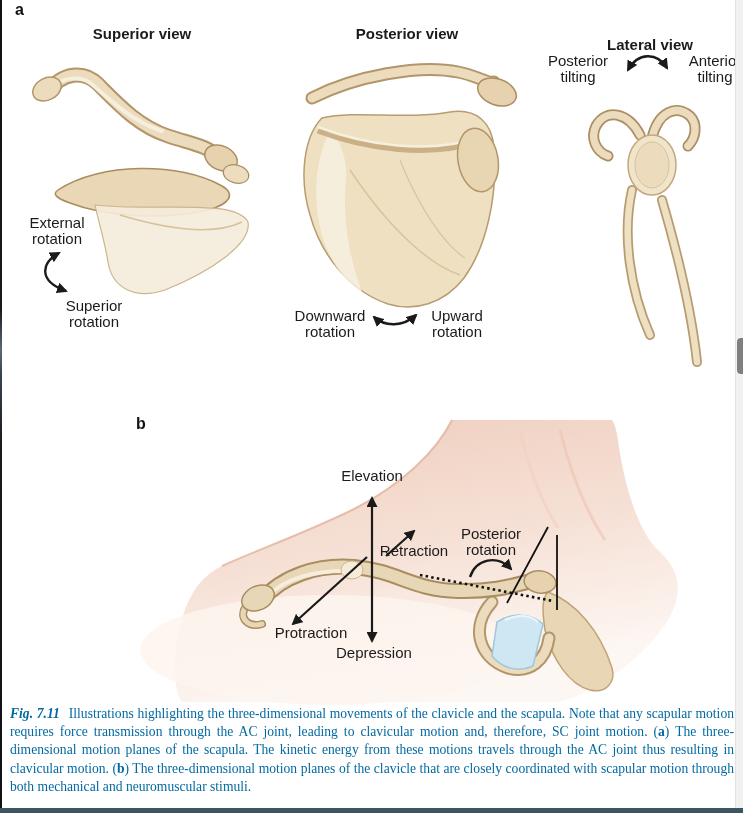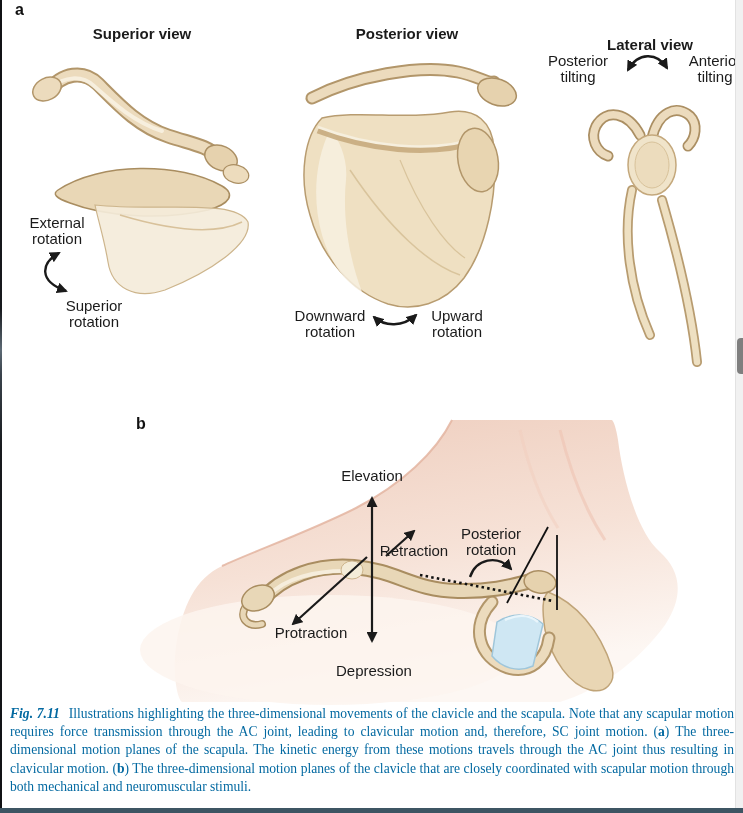--- a/index.html
+++ b/index.html
@@ -133,21 +133,21 @@
 tilting</div>
   <div class="lbl" style="left:682px;top:53px;width:66px;">Anterior
 tilting</div>
 
   <div class="plabel" style="left:136px;top:415px;">b</div>
   <div class="lbl" style="left:340px;top:468px;width:64px;">Elevation</div>
   <div class="lbl" style="left:379px;top:511px;width:70px;margin-top:32px;">Retraction</div>
   <div class="lbl" style="left:458px;top:526px;width:66px;">Posterior
 rotation</div>
   <div class="lbl" style="left:274px;top:625px;width:74px;">Protraction</div>
-  <div class="lbl" style="left:336px;top:663px;width:74px;">Depression</div>
+  <div class="lbl" style="left:336px;top:645px;width:74px;">Depression</div>
 
   <p class="caption"><span class="figno">Fig. 7.11</span><span>Illustrations highlighting the three-dimensional movements of the clavicle and the scapula. Note that any scapular motion requires force transmission through the AC joint, leading to clavicular motion and, therefore, SC joint motion. (</span><b>a</b><span>) The three-dimensional motion planes of the scapula. The kinetic energy from these motions travels through the AC joint thus resulting in clavicular motion. (</span><b>b</b><span>) The three-dimensional motion planes of the clavicle that are closely coordinated with scapular motion through both mechanical and neuromuscular stimuli.</span></p>
 
   <div class="left-sliver"></div>
   <div class="gutter">
     <div class="thumb"></div>
   </div>
   <div class="bottom-bar"></div>
 </div>
 

